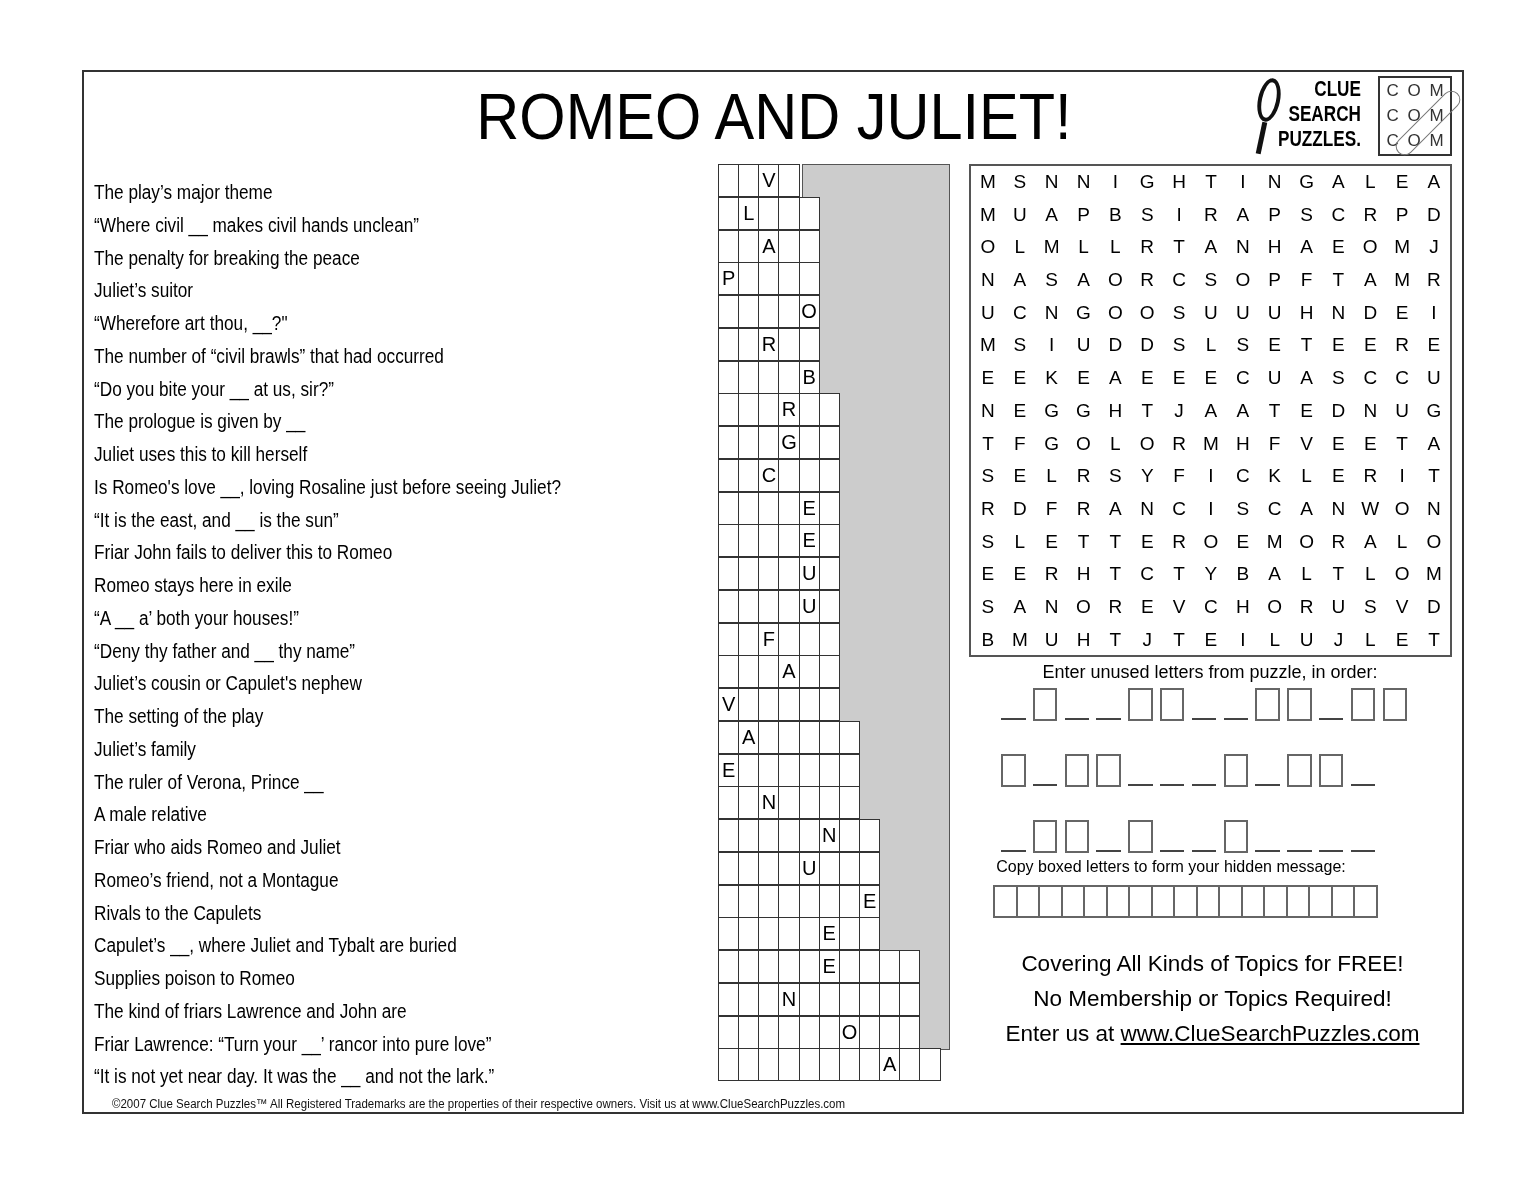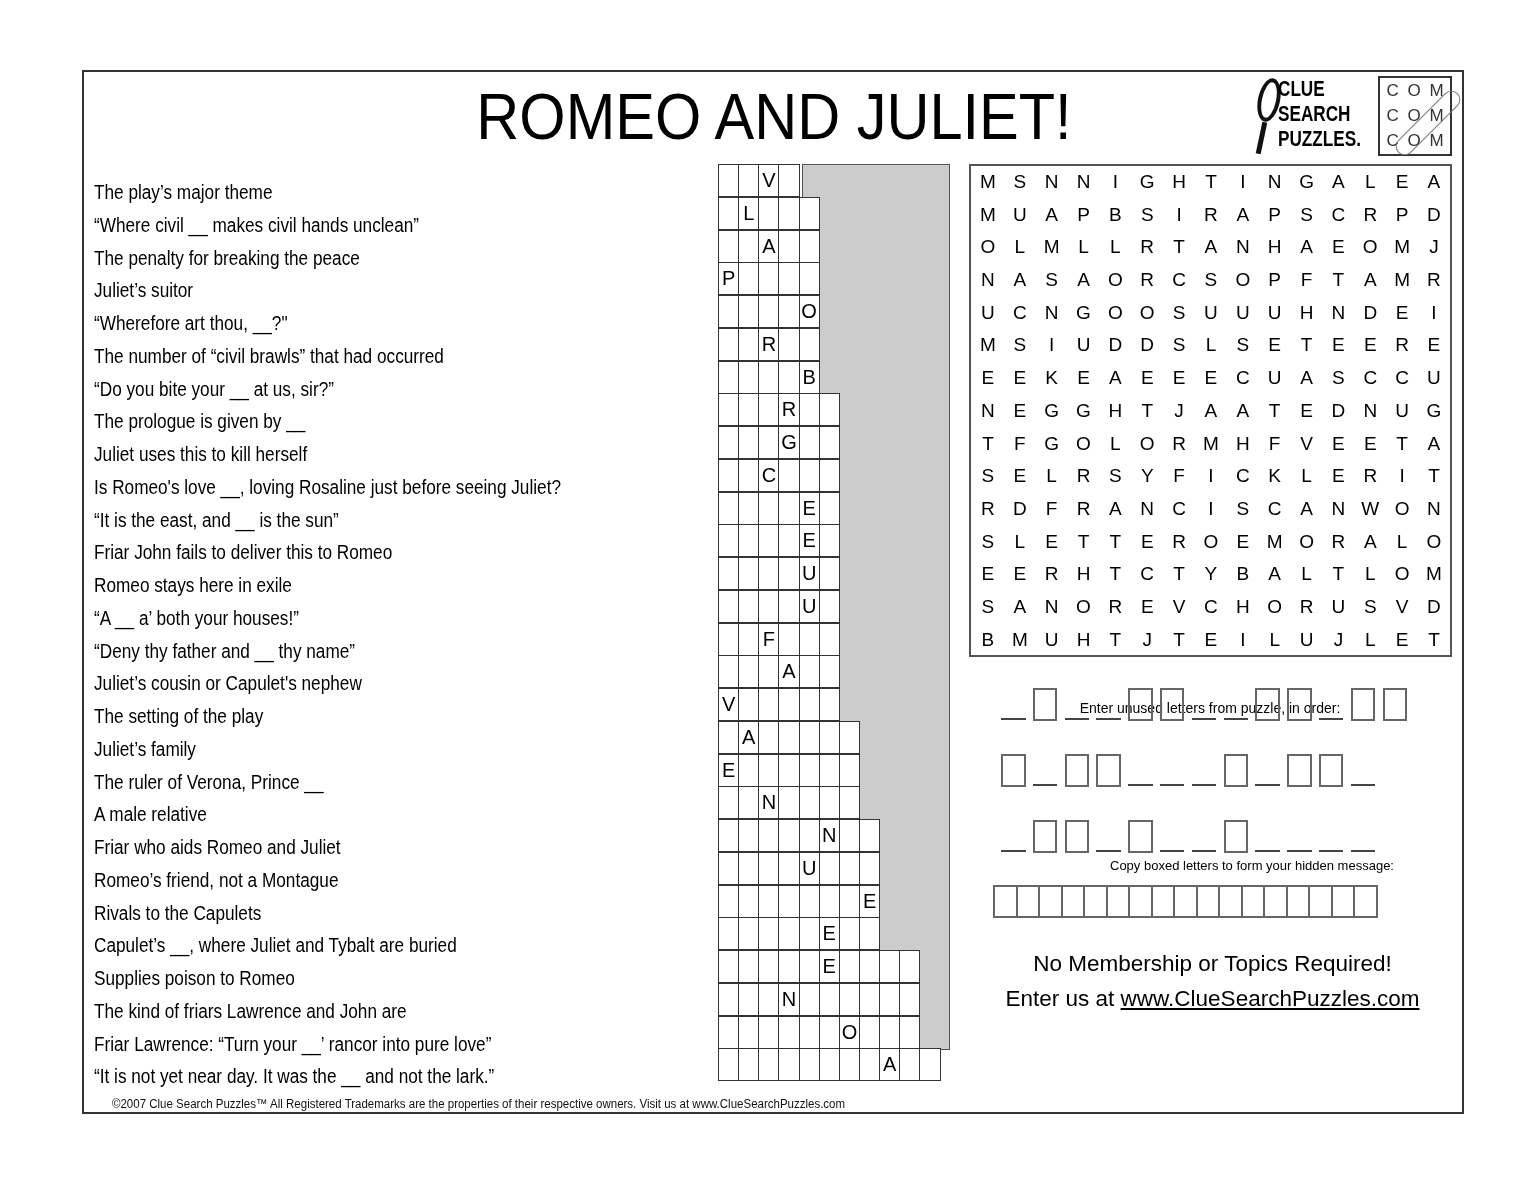--- a/index.html
+++ b/index.html
@@ -2,21 +2,21 @@
 <html><head>
 <meta charset="utf-8">
 <style>
   html, body { margin:0; padding:0; background:#ffffff; }
   body { width:1536px; height:1187px; position:relative; overflow:hidden;
          font-family:"Liberation Sans", "DejaVu Sans", sans-serif; color:#000; }
   .sheet { position:absolute; left:82px; top:70px; width:1382px; height:1044px;
            border:2px solid #333; box-sizing:border-box; }
   .title { position:absolute; left:0; top:82px; width:1548px; text-align:center;
            font-size:64px; line-height:70px; letter-spacing:0px; transform:scaleX(0.93); transform-origin:774px 0; }
-  .logo { position:absolute; left:1256px; top:74px; width:200px; height:84px; }
+  .logo { position:absolute; left:1256px; top:74px; width:200px; height:84px;text-align:right; }
   .logo-text { position:absolute; left:22px; top:2px; font-weight:bold; font-size:22px; line-height:25px;
                transform:scaleX(0.78); transform-origin:0 0; letter-spacing:0px; }
   .logo-glass { position:absolute; left:2px; top:4px; width:22px; height:44px; border:4px solid #111; border-radius:50%;
                 box-sizing:border-box; transform:rotate(12deg); }
   .logo-handle { position:absolute; left:3px; top:48px; width:5px; height:32px; background:#111; transform:rotate(12deg); }
   .logo-com { position:absolute; left:122px; top:2px; width:74px; height:80px; border:2px solid #333; box-sizing:border-box; }
   .logo-com-row { display:flex; justify-content:space-around; font-size:17px; line-height:25px; color:#333; padding:0 2px; }
   .logo-oval { position:absolute; left:6px; top:36px; width:84px; height:18px; border:1px solid #777; border-radius:10px;
                transform:rotate(-45deg); box-sizing:border-box; }
 
@@ -28,26 +28,26 @@
   .gray { position:absolute; left:802px; top:164px; width:148px; height:886px; background:#cccccc;
           border:1px solid #555; box-sizing:border-box; }
   .grow { position:absolute; left:0; height:33px; display:flex; }
   .gcell { width:21.15px; height:33px; border:1px solid #333; box-sizing:border-box; margin-right:-1px; margin-bottom:-1px;
            background:#fff; font-size:20px; line-height:31px; text-align:center; }
 
   .ws { position:absolute; left:969px; top:164px; width:483px; height:493px; border:2px solid #555; box-sizing:border-box; }
   .ws-row { display:flex; height:32.7px; margin-left:1px; }
   .ws-cell { width:32.2px; text-align:center; font-size:19px; line-height:32.7px; }
 
-  .unused-label { position:absolute; left:990px; top:700px; width:440px; text-align:center; font-size:14px; }
+  .unused-label { position:absolute; left:990px; top:662px; width:440px; text-align:center; font-size:18px; }
   .unused-row { position:absolute; left:1001px; display:flex; align-items:flex-end; gap:7.3px; }
   .u-blank { width:24.5px; height:2px; background:#444; margin-bottom:1px; }
   .u-box { width:24.5px; height:33px; border:2px solid #666; box-sizing:border-box; }
 
-  .copy-label { position:absolute; left:1032px; top:858px; width:440px; text-align:center; font-size:13px; }
+  .copy-label { position:absolute; left:951px; top:858px; width:440px; text-align:center; font-size:16px; }
   .copy-boxes { position:absolute; left:993px; top:885px; display:flex; }
   .c-box { width:24.5px; height:33px; border:2px solid #666; box-sizing:border-box; margin-right:-2px; }
 
   .promo { position:absolute; left:990px; top:946px; width:445px; text-align:center; font-size:22.5px; line-height:35px; }
   .promo a { color:#000; text-decoration:underline; }
 
   .footer { position:absolute; left:112px; top:1097px; font-size:12.5px; white-space:nowrap; color:#111;
             transform:scaleX(0.92); transform-origin:0 0; }
 </style>
 </head>
@@ -684,17 +684,18 @@
     <div class="c-box"></div>
     <div class="c-box"></div>
     <div class="c-box"></div>
     <div class="c-box"></div>
     <div class="c-box"></div>
     <div class="c-box"></div>
     <div class="c-box"></div>
   </div>
 
 <div class="promo">
+  <div>Covering All Kinds of Topics for FREE!</div>
   <div>No Membership or Topics Required!</div>
   <div><span>Enter us at </span><a>www.ClueSearchPuzzles.com</a></div>
 </div>
 
 <div class="footer">©2007 Clue Search Puzzles™ All Registered Trademarks are the properties of their respective owners. Visit us at www.ClueSearchPuzzles.com</div>
 
 </body></html>

